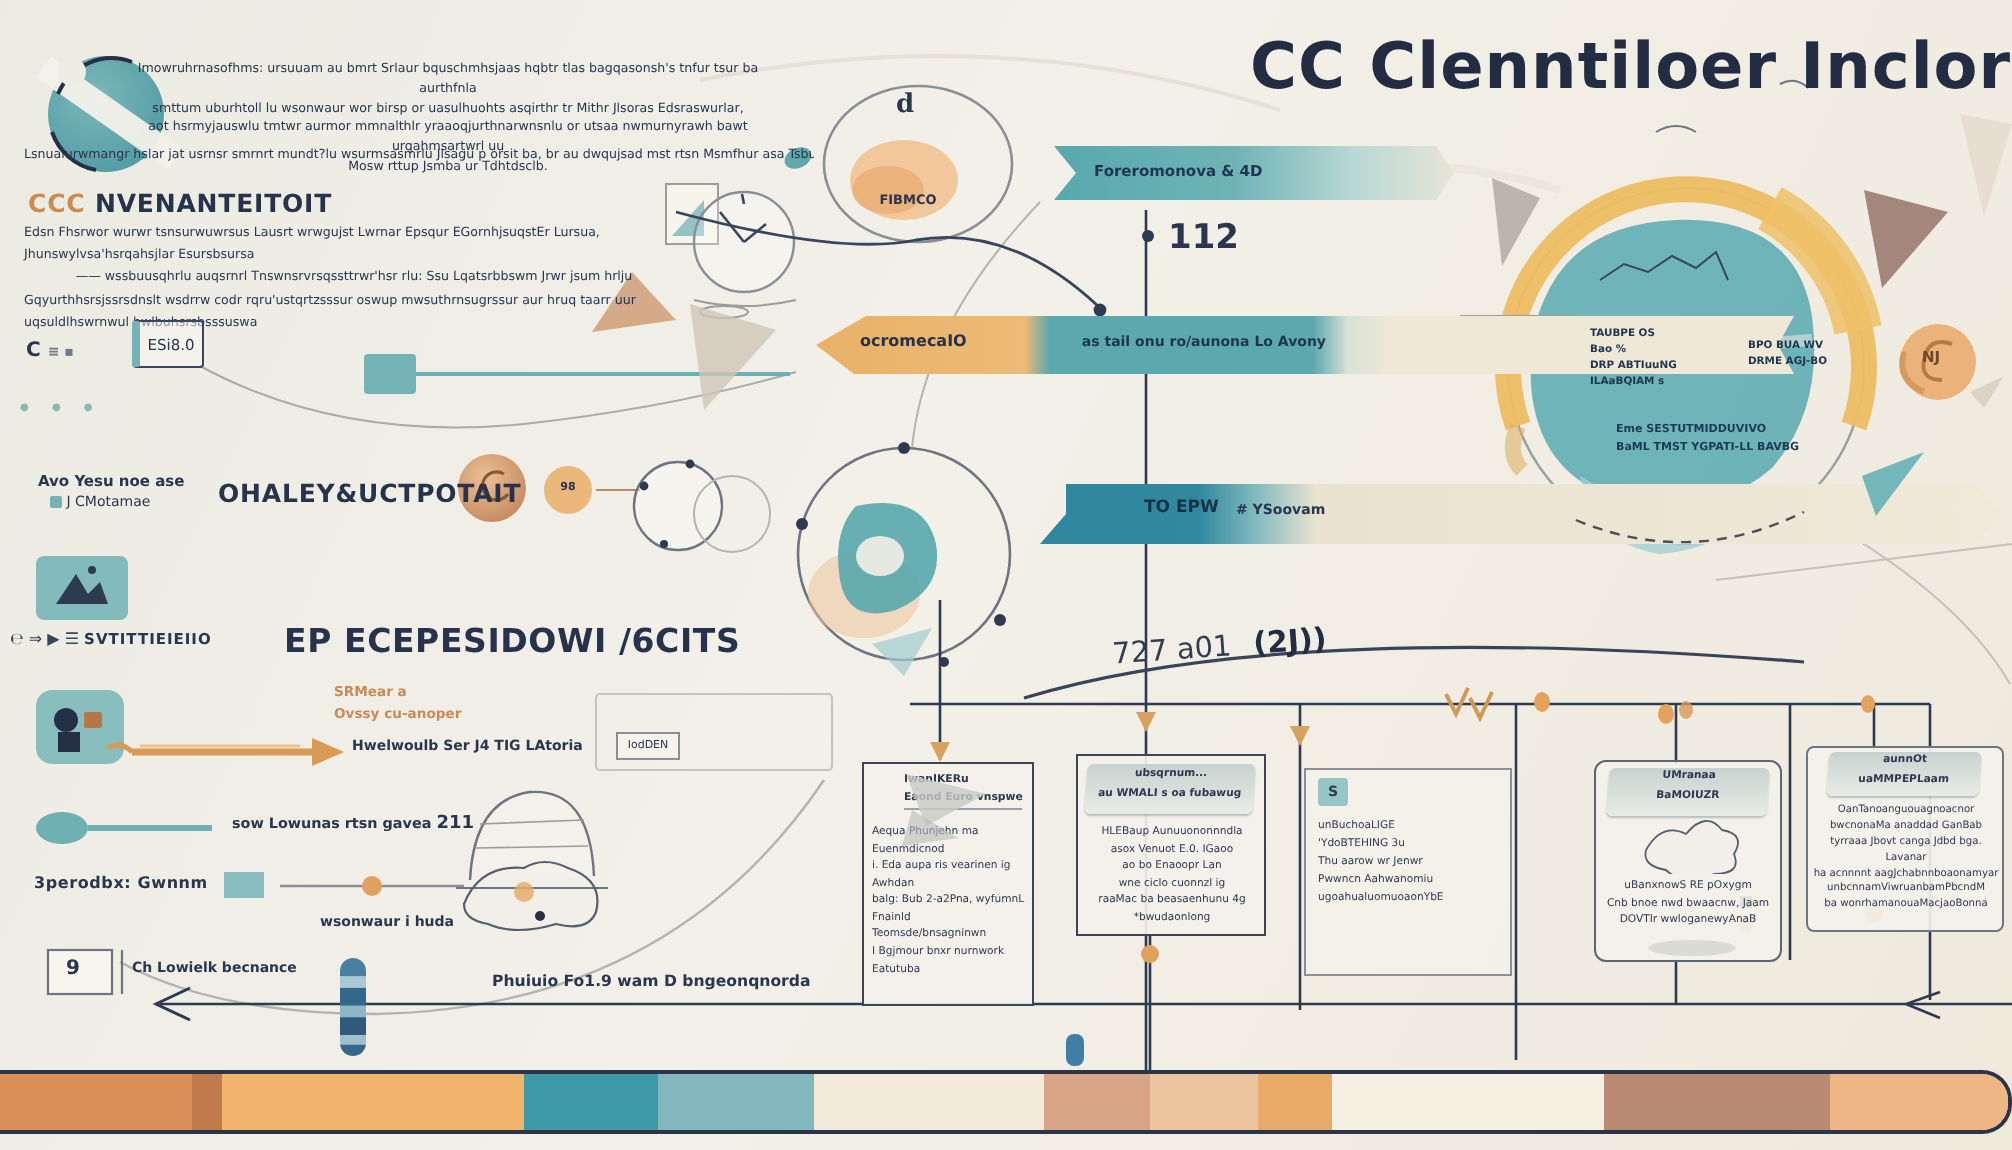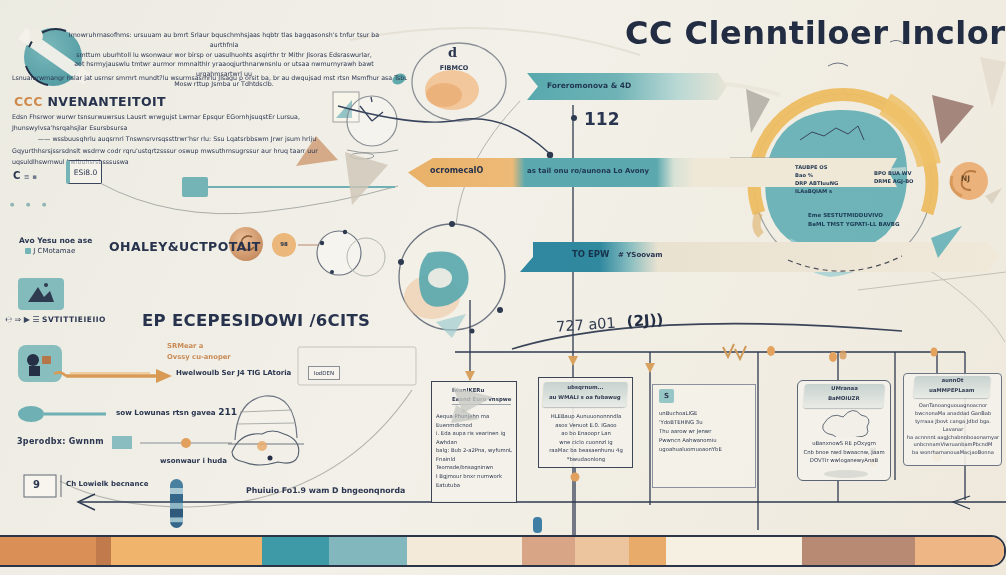--- a/index.html
+++ b/index.html
@@ -307,26 +307,26 @@
 
 <div class="t b" style="left:17px;top:437px;font-size:8px;letter-spacing:.3px;">3perodbx: Gwnnm</div>
 <div class="t sb" style="left:160px;top:457px;font-size:7px;">wsonwaur i huda</div>
 
 <div class="t sb" style="left:33px;top:479px;font-size:10px;">9</div>
 <div class="t sb" style="left:66px;top:480px;font-size:7px;">Ch Lowielk becnance</div>
 
 <div class="t sb" style="left:246px;top:486px;font-size:7.8px;">Phuiuio Fo1.9 wam D bngeonqnorda</div>
 
 <div class="t b" style="left:448px;top:45px;font-size:13px;font-family:'DejaVu Serif',serif;">d</div>
-<div class="t c sb" style="left:428px;top:64px;width:52px;font-size:6.5px;">FIBMCO</div>
+<div class="t c sb" style="left:428px;top:96px;width:52px;font-size:6.5px;">FIBMCO</div>
 
 <div class="t sb" style="left:547px;top:81px;font-size:7.5px;color:#1f3550;">Foreromonova &amp; 4D</div>
 <div class="t b" style="left:584px;top:109px;font-size:17px;color:#2a3550;">112</div>
 <div class="t b" style="left:430px;top:166px;font-size:8px;color:#26324c;">ocromecaIO</div>
-<div class="t sb" style="left:527px;top:167px;width:136px;text-align:left;font-size:7px;color:#1f3550;">as tail onu ro/aunona Lo Avony</div>
+<div class="t sb" style="left:527px;top:167px;width:136px;text-align:right;font-size:7px;color:#1f3550;">as tail onu ro/aunona Lo Avony</div>
 <div class="t b" style="left:524px;top:249px;font-size:8.5px;color:#16324a;margin-left:48px;">TO EPW</div>
 <div class="t sb" style="left:618px;top:251px;font-size:7px;color:#2a3550;"># YSoovam</div>
 
 <div class="t" style="left:556px;top:313px;transform:rotate(-4deg);">
   <span style="font-size:14.5px;color:#333d52;">727 a01</span>
   <span style="font-size:15px;font-weight:800;color:#232e44;margin-left:6px;">(2J))</span>
 </div>
 
 <div class="t" style="left:795px;top:163px;font-size:5.2px;line-height:1.55;font-weight:600;color:#1f3550;">
   <div>TAUBPE OS</div>

